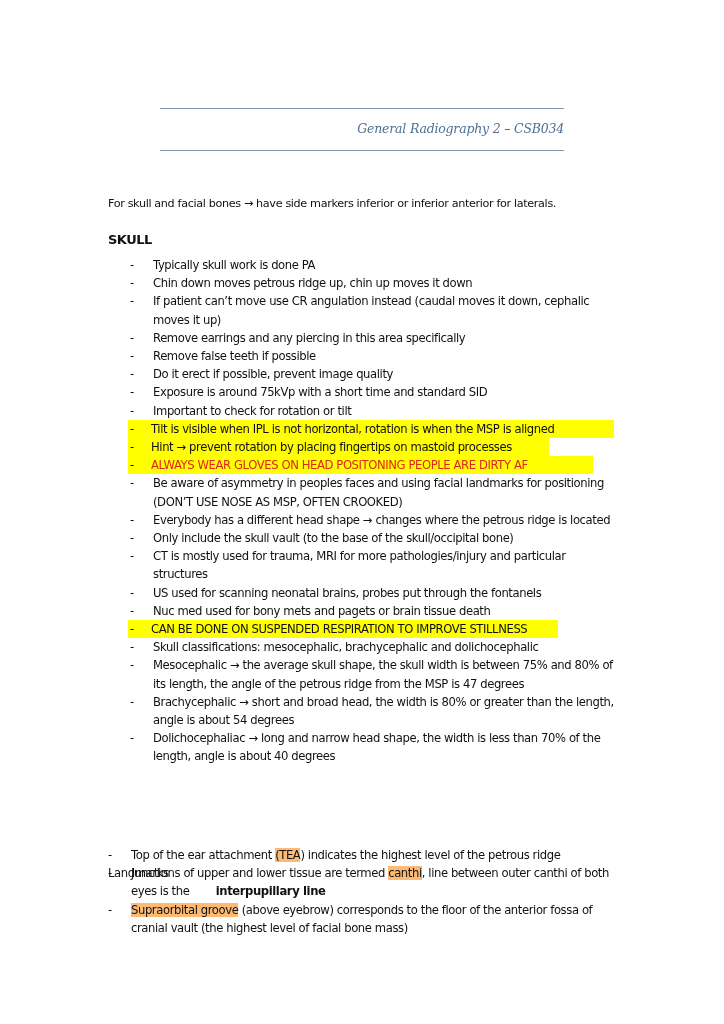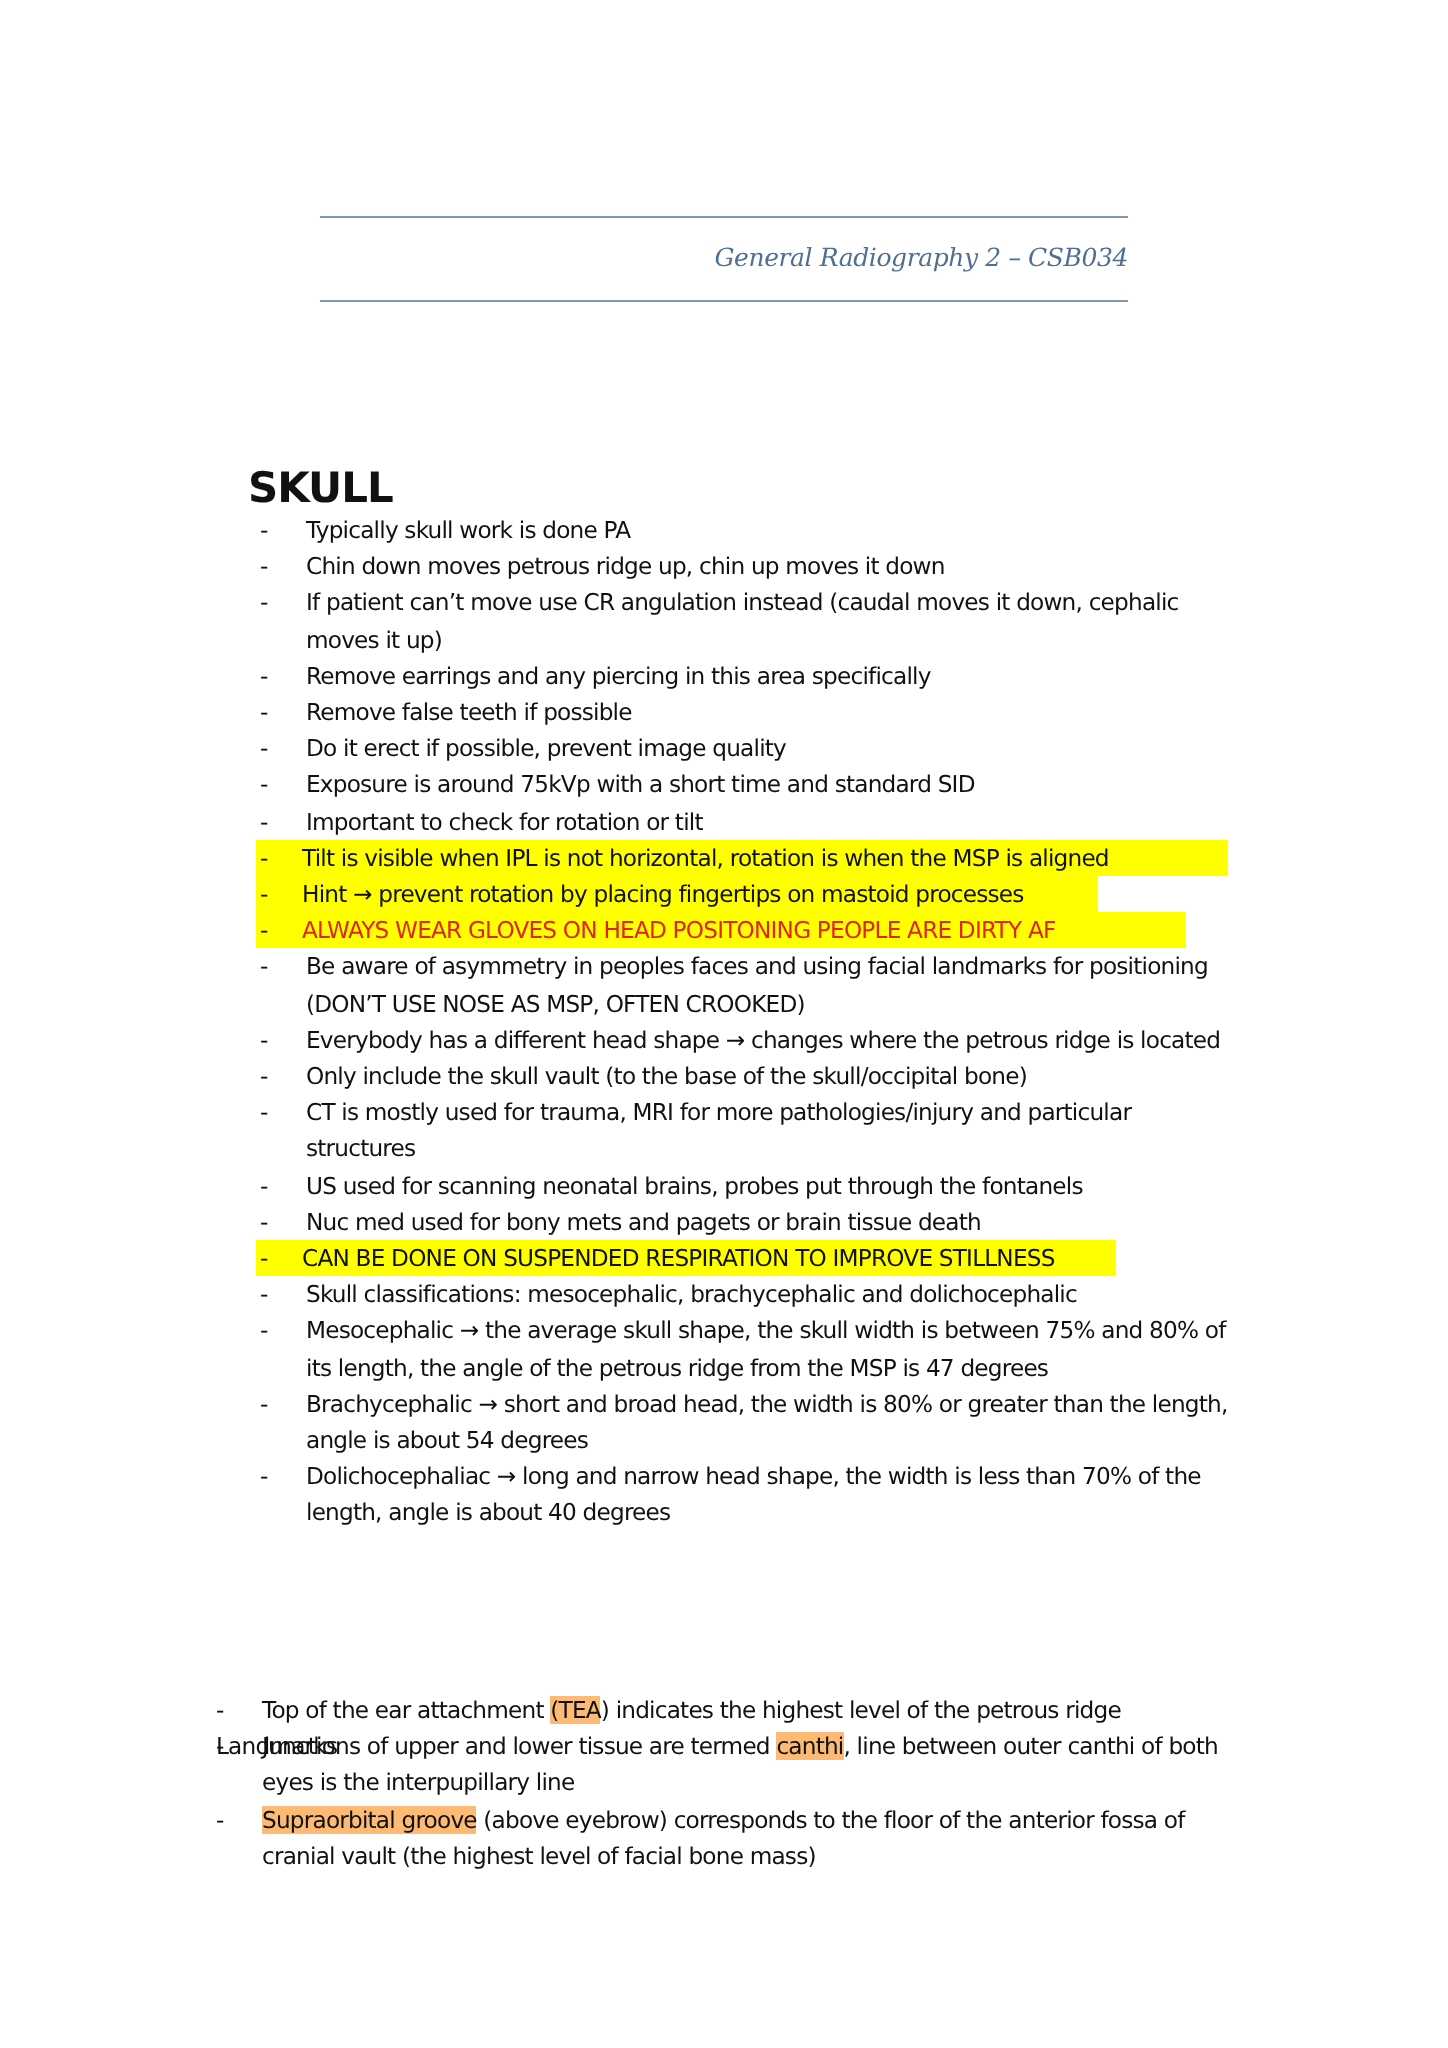--- a/index.html
+++ b/index.html
@@ -3,47 +3,48 @@
 <meta charset="utf-8">
 <style>
   html, body { margin: 0; padding: 0; background: #ffffff; }
   body { width: 724px; height: 1024px; position: relative; overflow: hidden;
          font-family: "DejaVu Sans", sans-serif; color: #111; }
   .page { position: absolute; left: 0; top: 0; width: 724px; height: 1024px; }
   .hr { position: absolute; left: 160px; width: 404px; height: 0; border-top: 1.5px solid #7f97b3; }
   .title { position: absolute; left: 160px; width: 404px; top: 121px; text-align: right;
            font-family: "DejaVu Serif", serif; font-style: italic; font-size: 12.5px; color: #4f6f95; letter-spacing: -0.2px; }
   .intro { position: absolute; left: 108px; top: 197px; font-size: 11.2px; letter-spacing: -0.35px; white-space: nowrap; }
-  .h-skull { position: absolute; left: 108px; top: 232px; font-size: 21px; font-weight: bold; letter-spacing: -0.5px; margin-left: 16px; }
+  .h-skull { position: absolute; left: 108px; top: 232px; font-size: 13px; font-weight: bold; letter-spacing: -0.5px; }
   ul.list { list-style: none; margin: 0; padding: 0; position: absolute; }
   ul.skull { left: 130px; top: 256px; width: 490px; }
   ul.land { left: 108px; top: 846px; width: 510px; }
   li { position: relative; font-size: 11.6px; line-height: 18.2px; letter-spacing: -0.4px; }
   ul.skull li { padding-left: 23px; }
   ul.land li { padding-left: 23px; }
   li .dash { position: absolute; left: 0; top: 0; }
   li .txt { display: block; }
   li.hl-yellow { background: #ffff00; margin-left: -2px; padding-left: 25px; width: 442px; }
   li.hl-yellow.wide { width: 463px; }
   li.hl-yellow.short { width: 398px; }
   li.hl-yellow.mid { width: 407px; }
   li.red .txt { color: #e0251b; font-weight: normal; }
   .cyan { background: #fdba74; }
-  .bold { font-weight: normal; }
+  .bold { font-weight: bold; margin-left: 23px; }
   .landmarks-title { position: absolute; left: 108px; top: 826px; font-size: 11.6px; letter-spacing: -0.4px; margin-top: 40px; }
 </style>
 </head>
 <body>
 
 <div class="page">
 
   <div class="hr" style="top:108px;"></div>
   <div class="title">General Radiography 2 – CSB034</div>
   <div class="hr" style="top:150px;"></div>
 
+  <div class="intro">For skull and facial bones → have side markers inferior or inferior anterior for laterals.</div>
 
   <div class="h-skull">SKULL</div>
 
   <ul class="list skull">
     <li>
         <span class="dash">-</span>
         <span class="txt">Typically skull work is done PA</span>
       </li>
     <li>
         <span class="dash">-</span>

